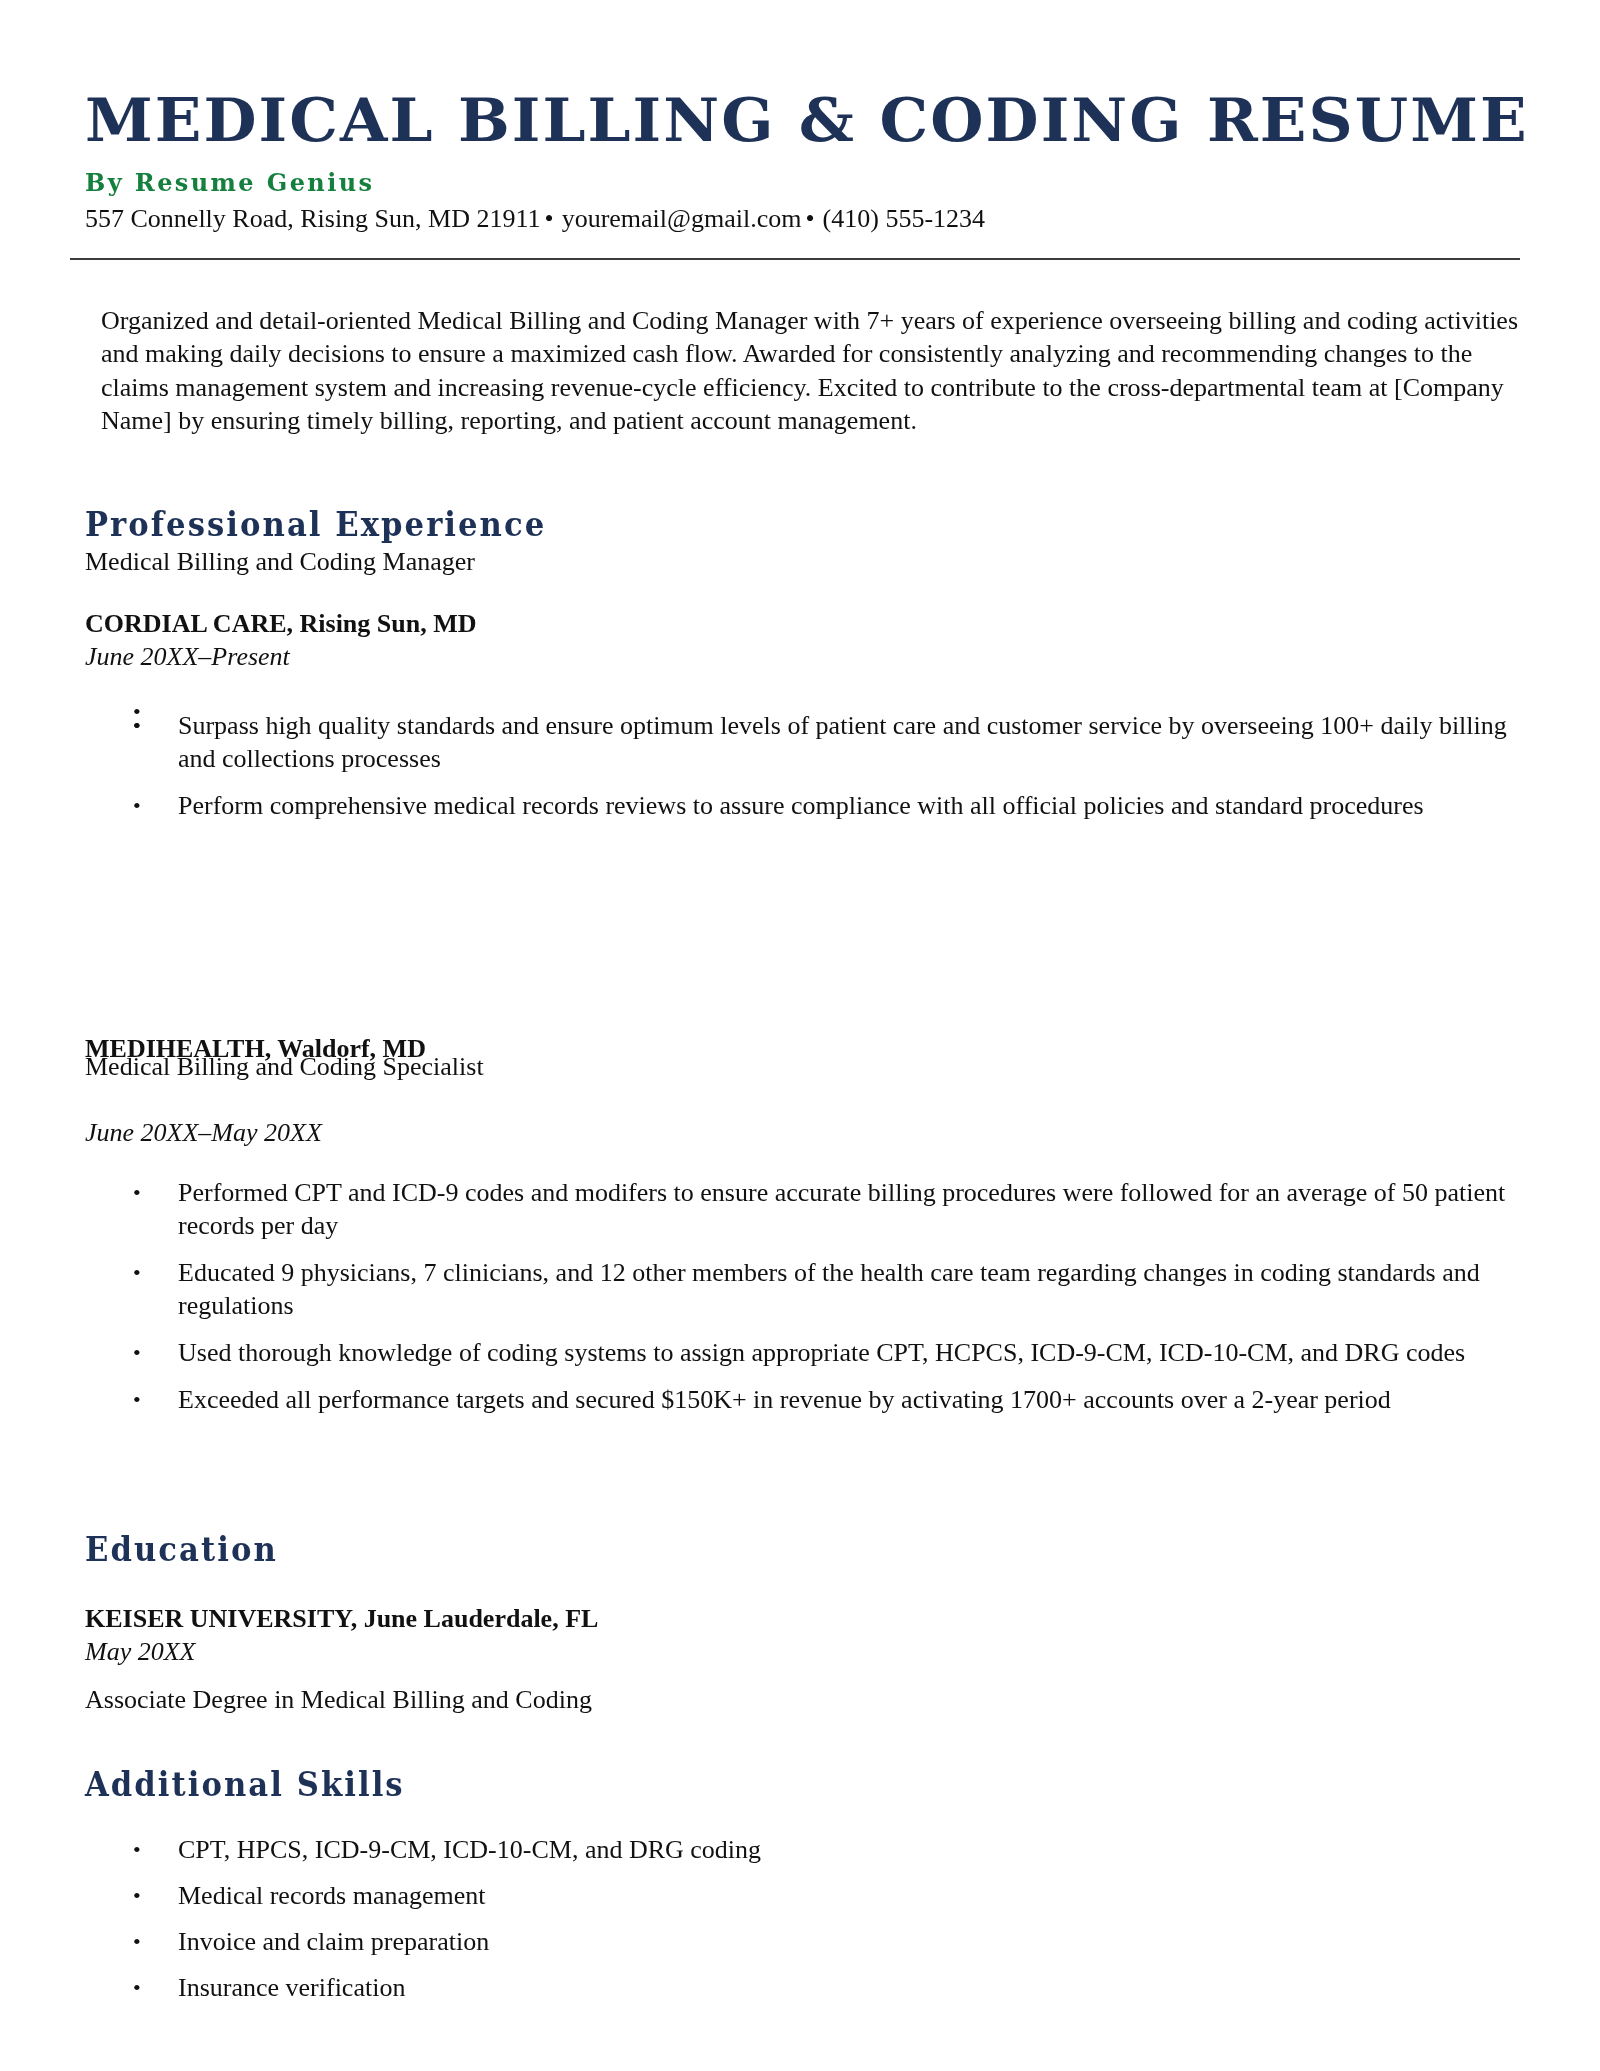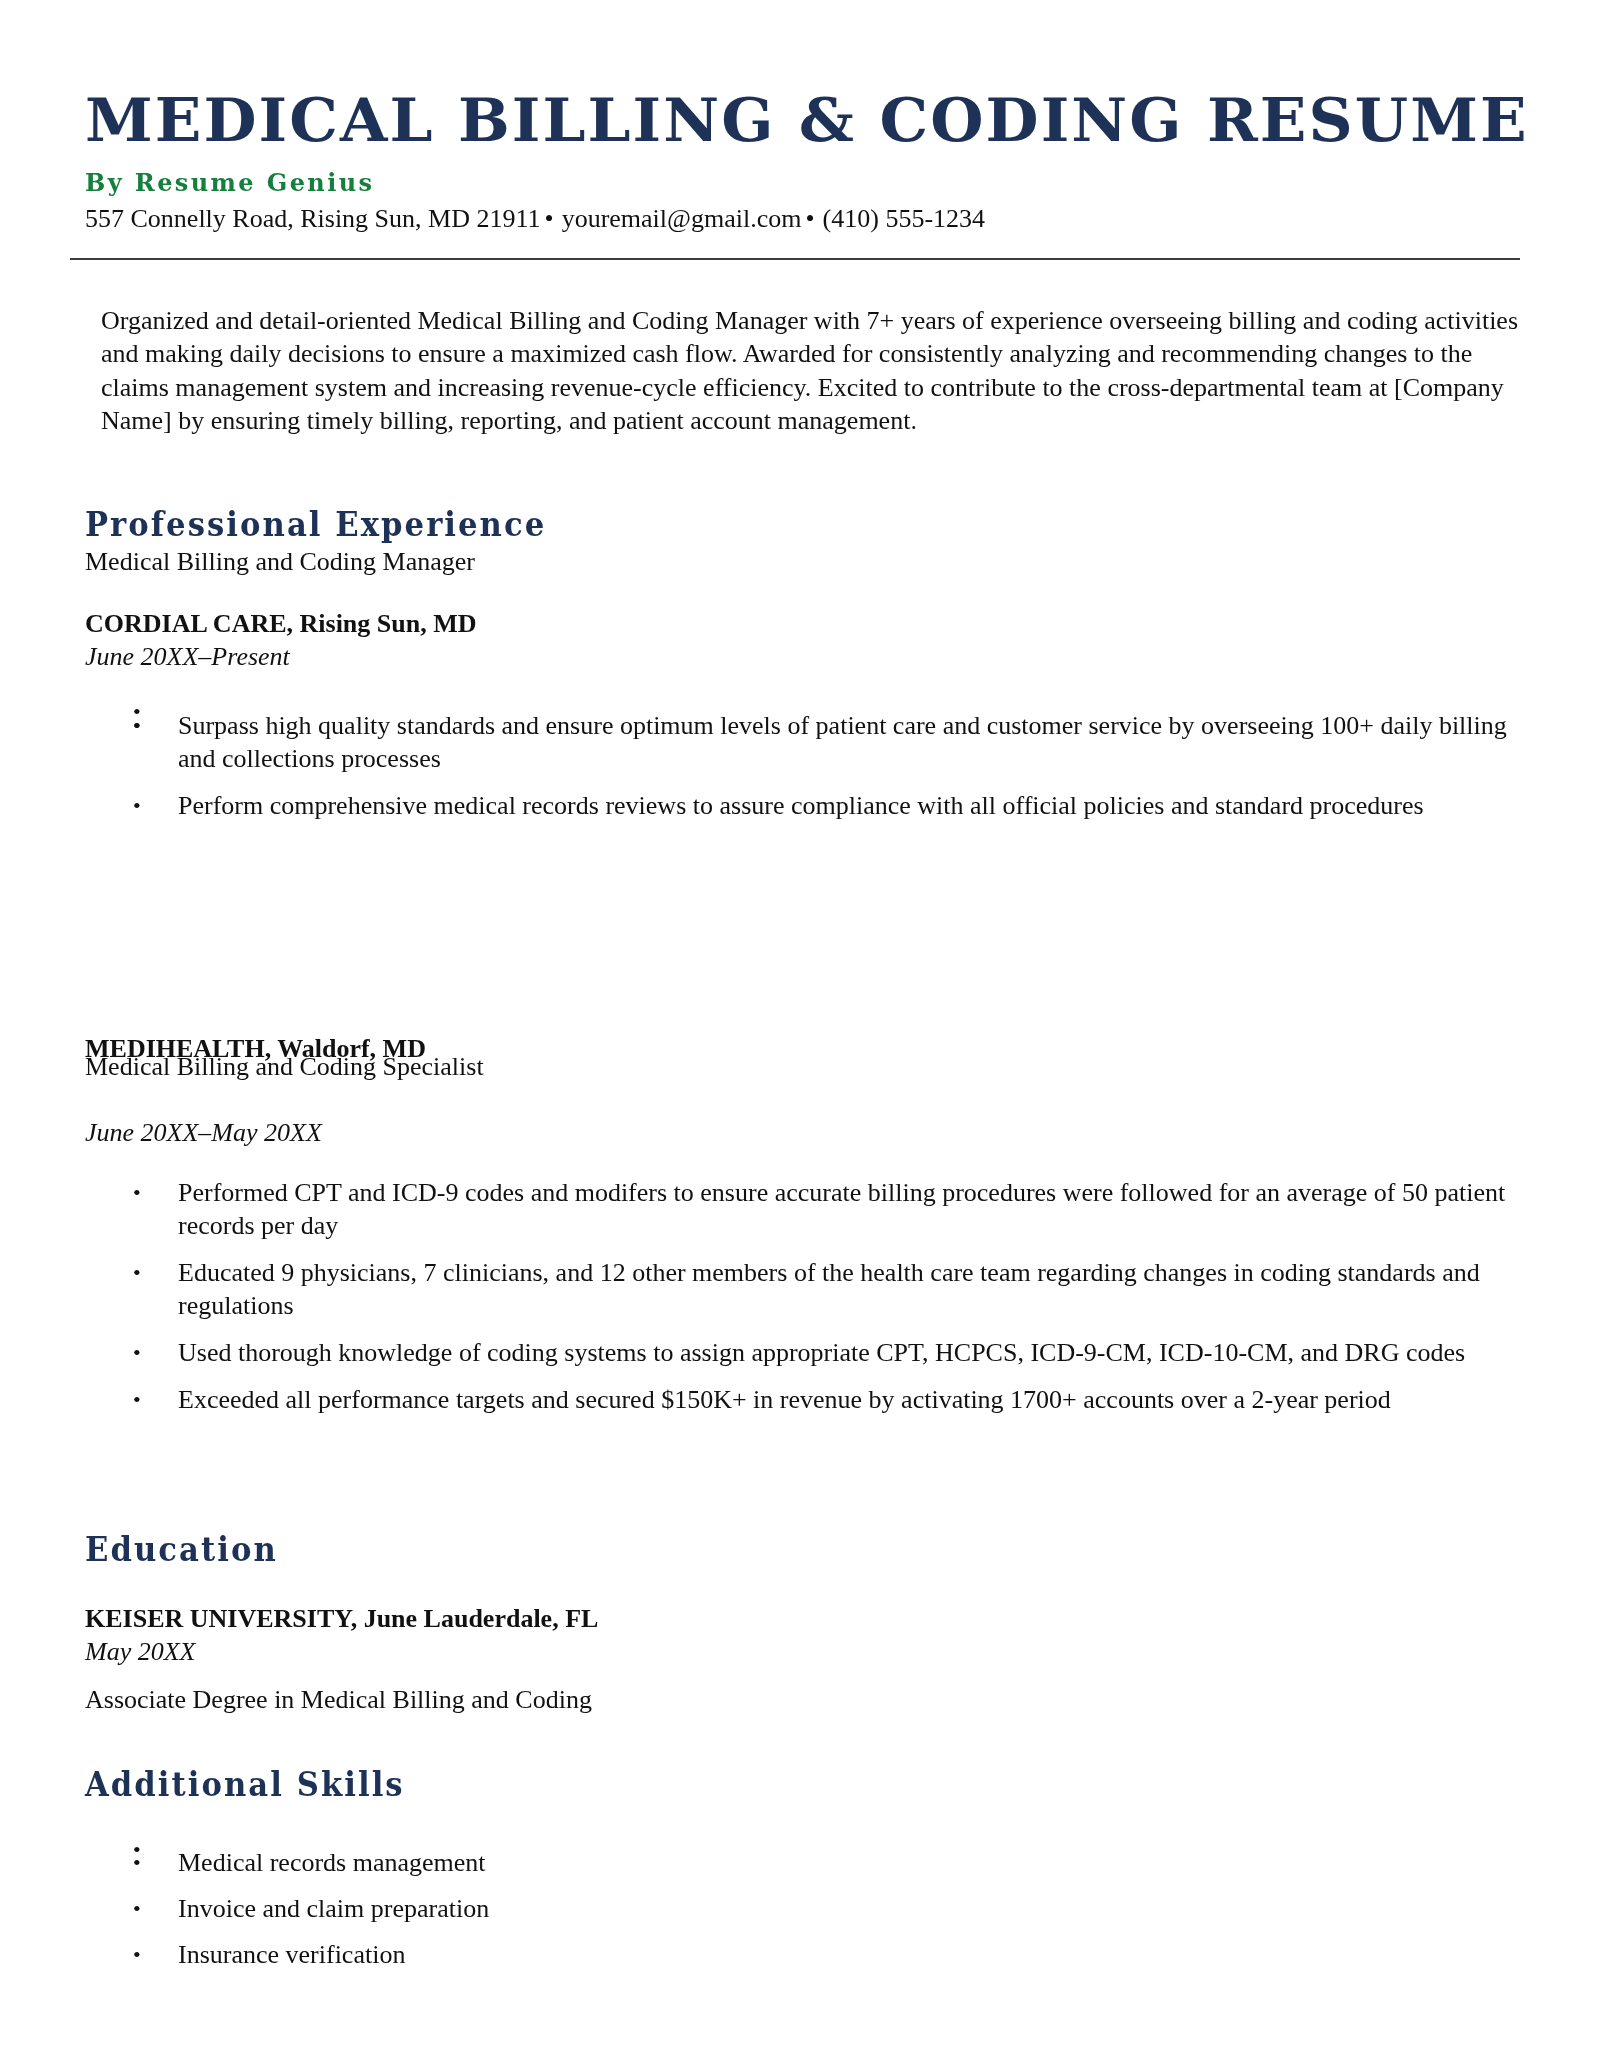--- a/index.html
+++ b/index.html
@@ -93,19 +93,19 @@
     </ul>
   </div>
 
   <h2 class="section-heading" style="top:1528px">Education</h2>
   <div class="line bold" style="top:1602px">KEISER UNIVERSITY, June Lauderdale, FL</div>
   <div class="line italic" style="top:1635px">May 20XX</div>
   <div class="line" style="top:1683px">Associate Degree in Medical Billing and Coding</div>
 
   <h2 class="section-heading" style="top:1763px">Additional Skills</h2>
   <ul class="bullets skills" style="top:1833px">
-    <li><span class="dot">•</span></li>
+    <li><span class="dot">•</span><span>CPT, HPCS, ICD-9-CM, ICD-10-CM, and DRG coding</span></li>
     <li><span class="dot">•</span><span>Medical records management</span></li>
     <li><span class="dot">•</span><span>Invoice and claim preparation</span></li>
     <li><span class="dot">•</span><span>Insurance verification</span></li>
   </ul>
 
 </div>
 
 </body></html>

